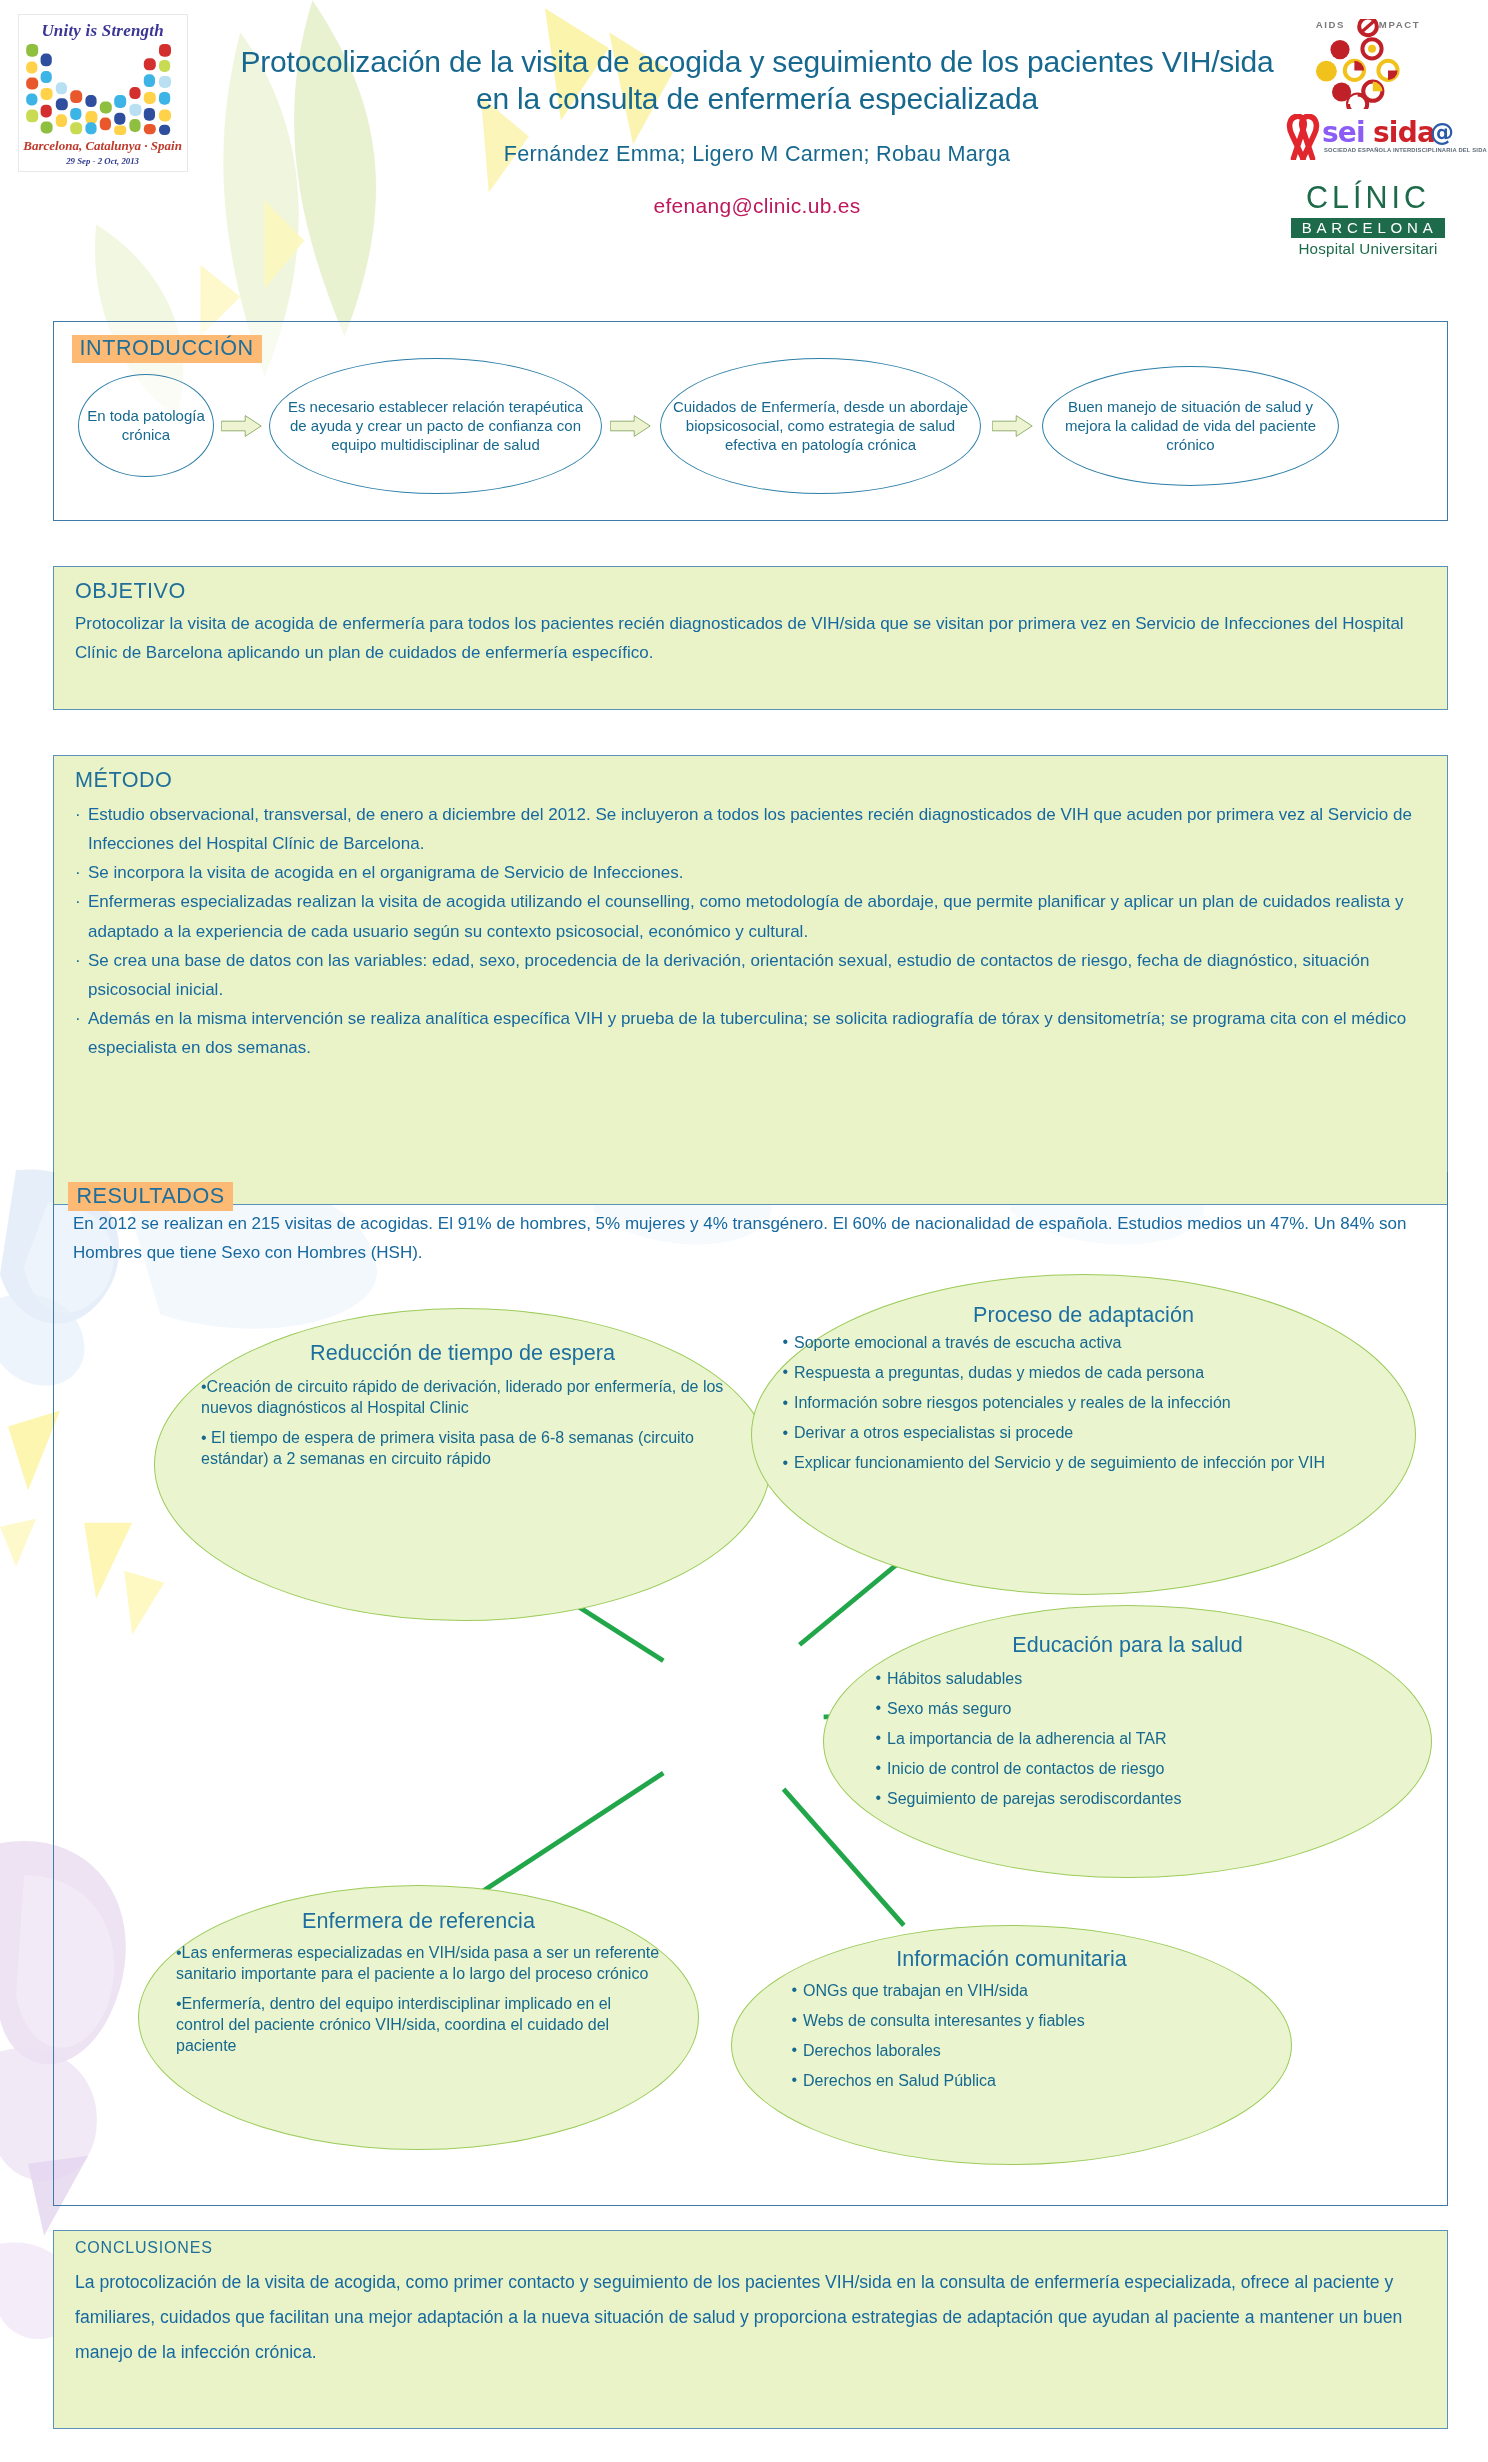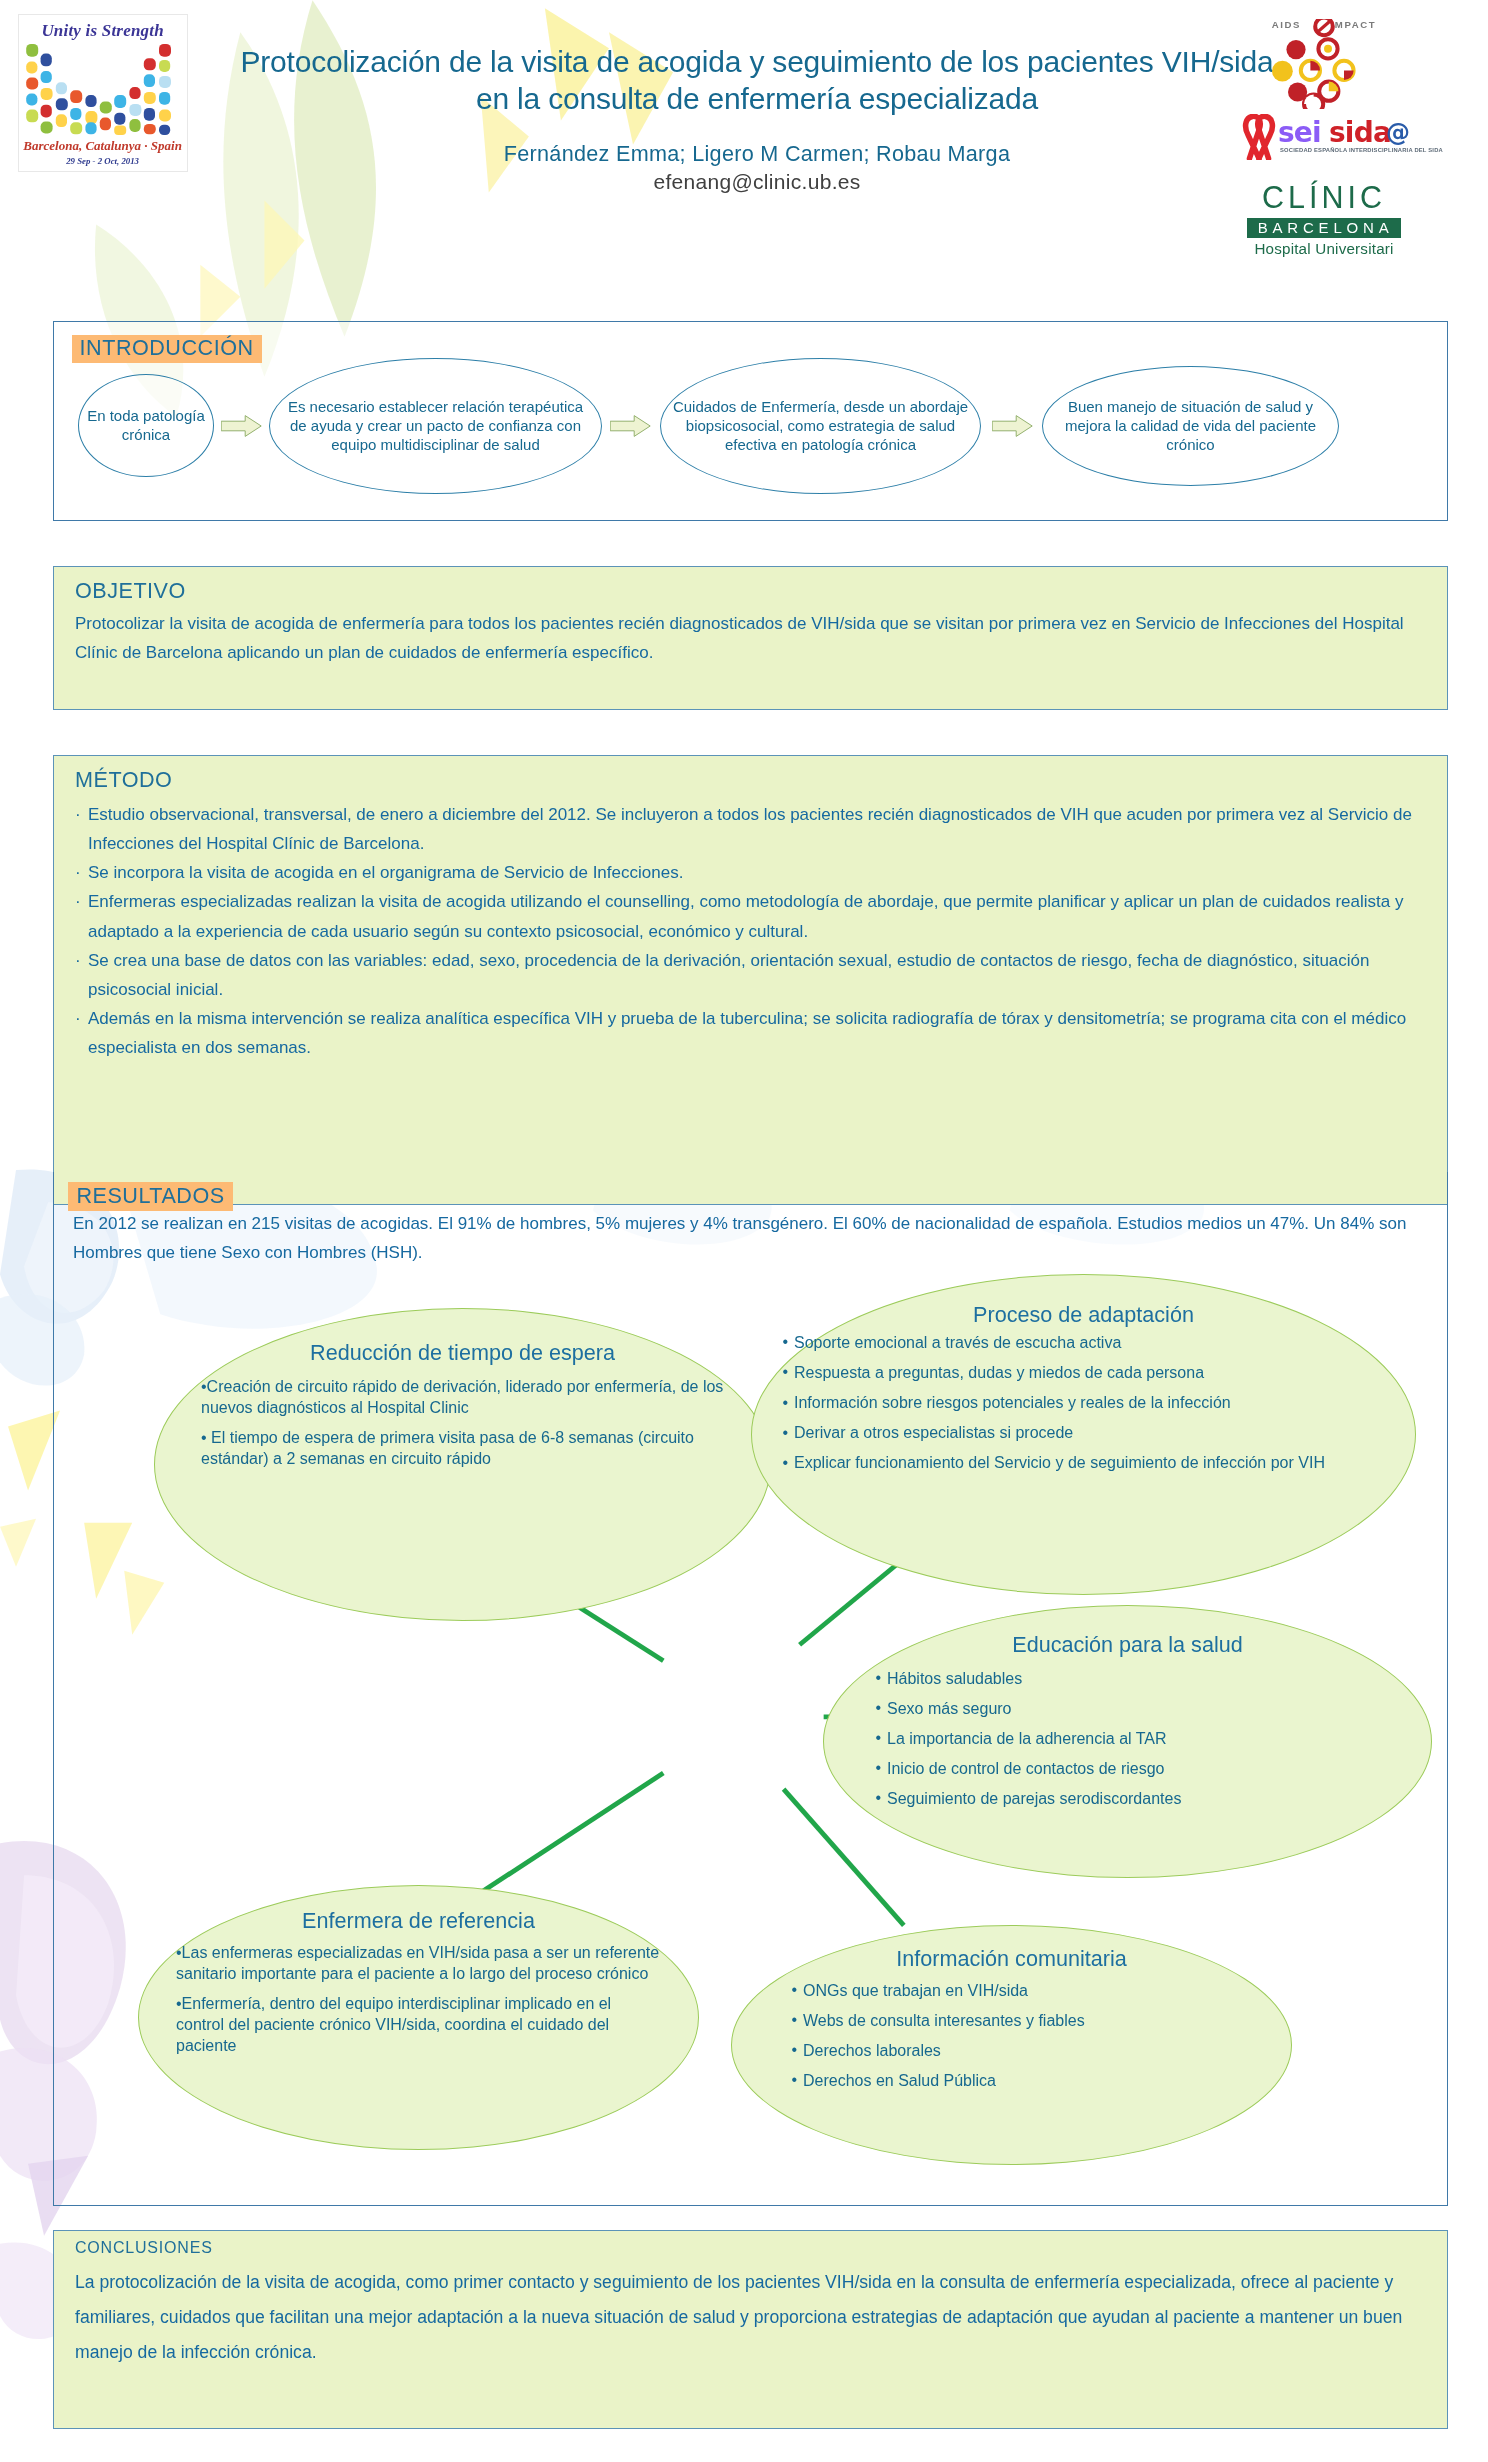--- a/index.html
+++ b/index.html
@@ -7,21 +7,21 @@
     width:1488px;height:2462px;
     background:#ffffff;
     font-family:"Liberation Sans", sans-serif;
     position:relative;
     overflow:hidden;
     color:#16688f;
   }
   .bgroot{position:absolute;inset:0;overflow:hidden;z-index:0;}
 
   
-  #header{position:absolute;left:0;top:0;width:1432px;height:321px;z-index:5;}
+  #header{position:absolute;left:0;top:0;width:1432px;height:321px;z-index:5;padding-left:44px;}
   #conf-logo{
     position:absolute;left:17.6px;top:14.4px;width:168px;height:156px;
     background:#ffffff;border:0.8px solid #e8e8e8;
     display:flex;flex-direction:column;align-items:center;justify-content:flex-start;
     overflow:hidden;
   }
   #conf-logo .cl-title{
     font-family:"Liberation Serif",serif;font-weight:bold;font-style:italic;
     color:#3b3596;font-size:17px;margin-top:5.6px;letter-spacing:0.2px;
   }
@@ -36,21 +36,21 @@
   }
 
   #title-block{position:absolute;left:240px;top:44px;width:1034px;text-align:center;}
   #poster-title{
     font-size:30px;line-height:1.22;color:#16688f;font-weight:normal;
     margin:0;letter-spacing:-0.2px;
   }
   #authors{
     margin-top:24px;font-size:21.6px;color:#16688f;letter-spacing:0.3px;
   }
-  #email{margin-top:3px;font-size:21px;color:#404040;letter-spacing:0.3px;}
+  #email{margin-top:27px;font-size:21px;color:#be185d;letter-spacing:0.3px;}
 
   #logos-right{position:absolute;right:8px;top:8px;width:200px;}
   #aids-impact{position:relative;width:144px;height:92px;margin:11.2px auto 0 auto;}
   #aids-impact .ai-text{
     position:absolute;top:0;left:0;width:100%;text-align:center;
     font-size:9.6px;letter-spacing:1.6px;color:#7a7a7a;font-weight:bold;
   }
   #seisida{position:relative;width:184px;height:50px;margin:1.6px auto 0 auto;}
   #seisida .ribbon{
     position:absolute;left:6.4px;top:1.6px;width:42px;height:46px;

